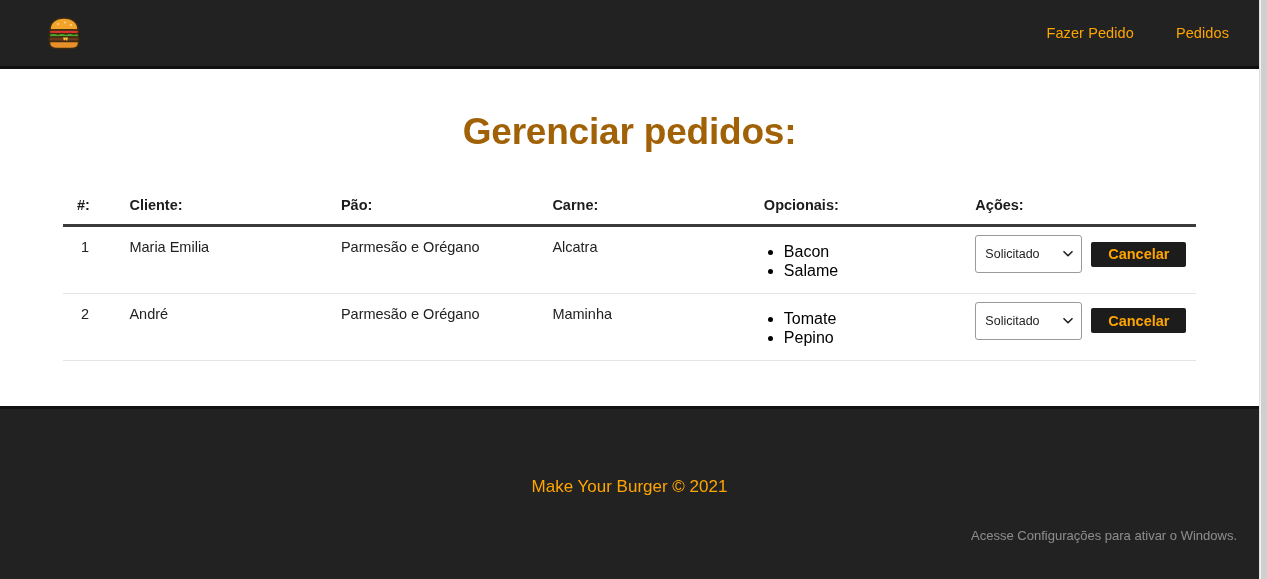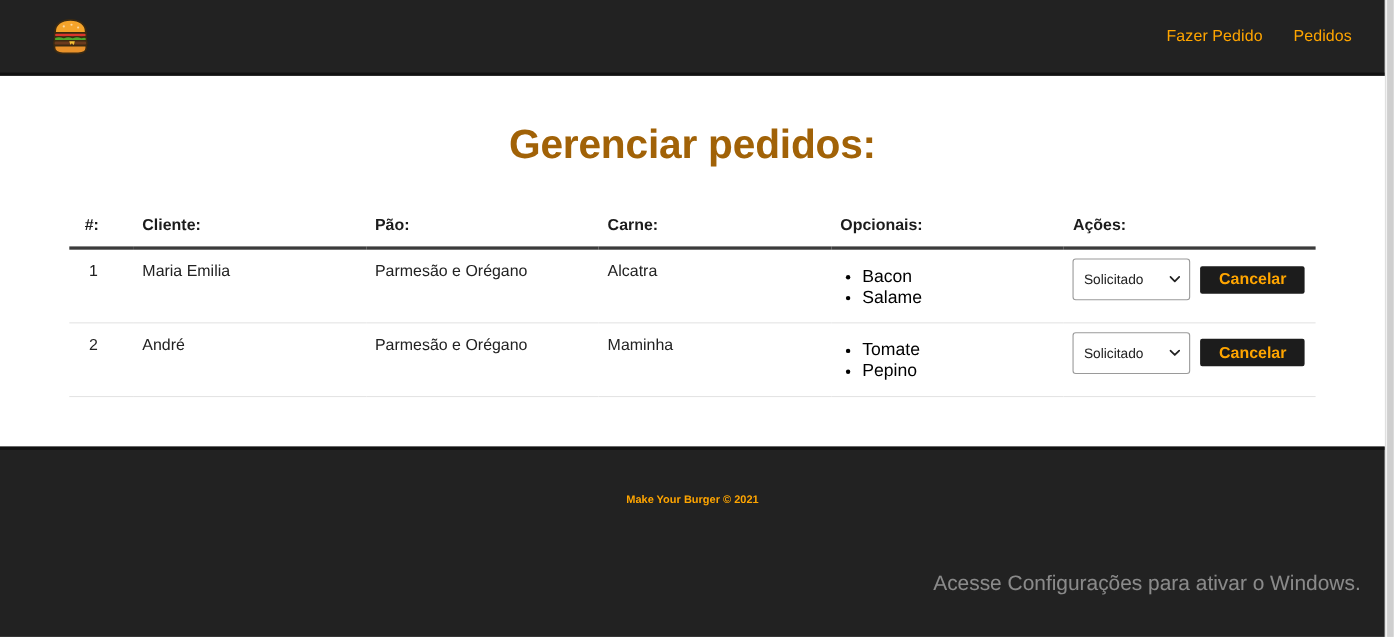--- a/index.html
+++ b/index.html
@@ -46,20 +46,21 @@
     align-items: center;
     gap: 28px;
   }
   .nav-link {
     color: #ffa500;
     font-size: 14.5px;
     text-decoration: none;
     letter-spacing: 0.1px;
     cursor: pointer;
     white-space: nowrap;
+    margin-left: 14px;
   }
 
   
   .main {
     background: #ffffff;
     padding-top: 42px;
     height: 337px;
   }
   .page-title {
     text-align: center;
@@ -168,43 +169,42 @@
     left: 0;
     top: 406px;
     width: 1259px;
     height: 173px;
     background: #222222;
     border-top: 3px solid #111111;
   }
   .footer-text {
     text-align: center;
     color: #ffa500;
-    font-size: 10px;
-    padding-top: 40px;
-    font-weight: bold;
+    font-size: 17px;
+    padding-top: 68px;
   }
 
   
   .watermark {
     position: absolute;
     right: 30px;
     bottom: 34px;
     text-align: left;
     color: #d7d7d7;
     opacity: 0.55;
     user-select: none;
   }
   .watermark-title {
     font-size: 21px;
     font-weight: normal;
     line-height: 1.25;
     color: #e8e8e8;
   }
   .watermark-sub {
-    font-size: 19px;
+    font-size: 13px;
     line-height: 1.5;
     color: #e0e0e0;
   }
 
   
   .scrollbar {
     position: absolute;
     top: 0; right: 0;
     width: 8px;
     height: 579px;

